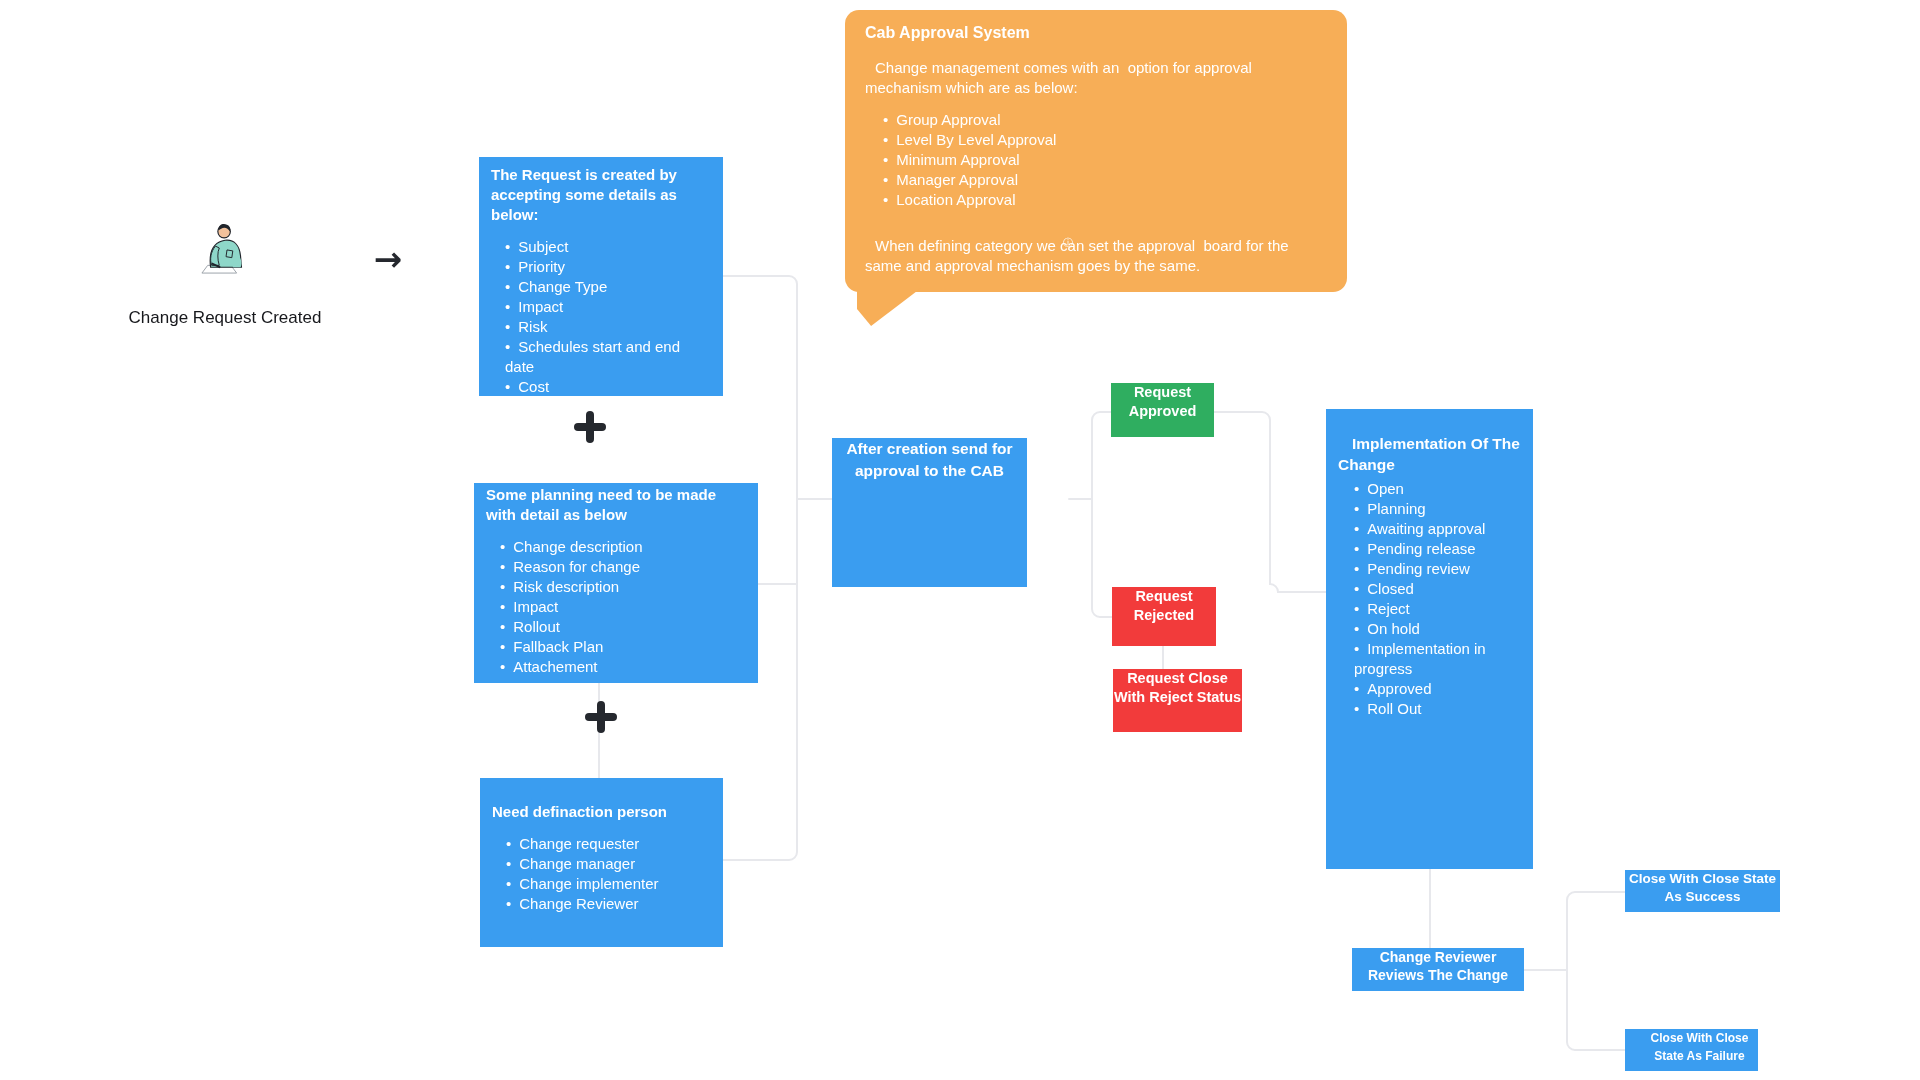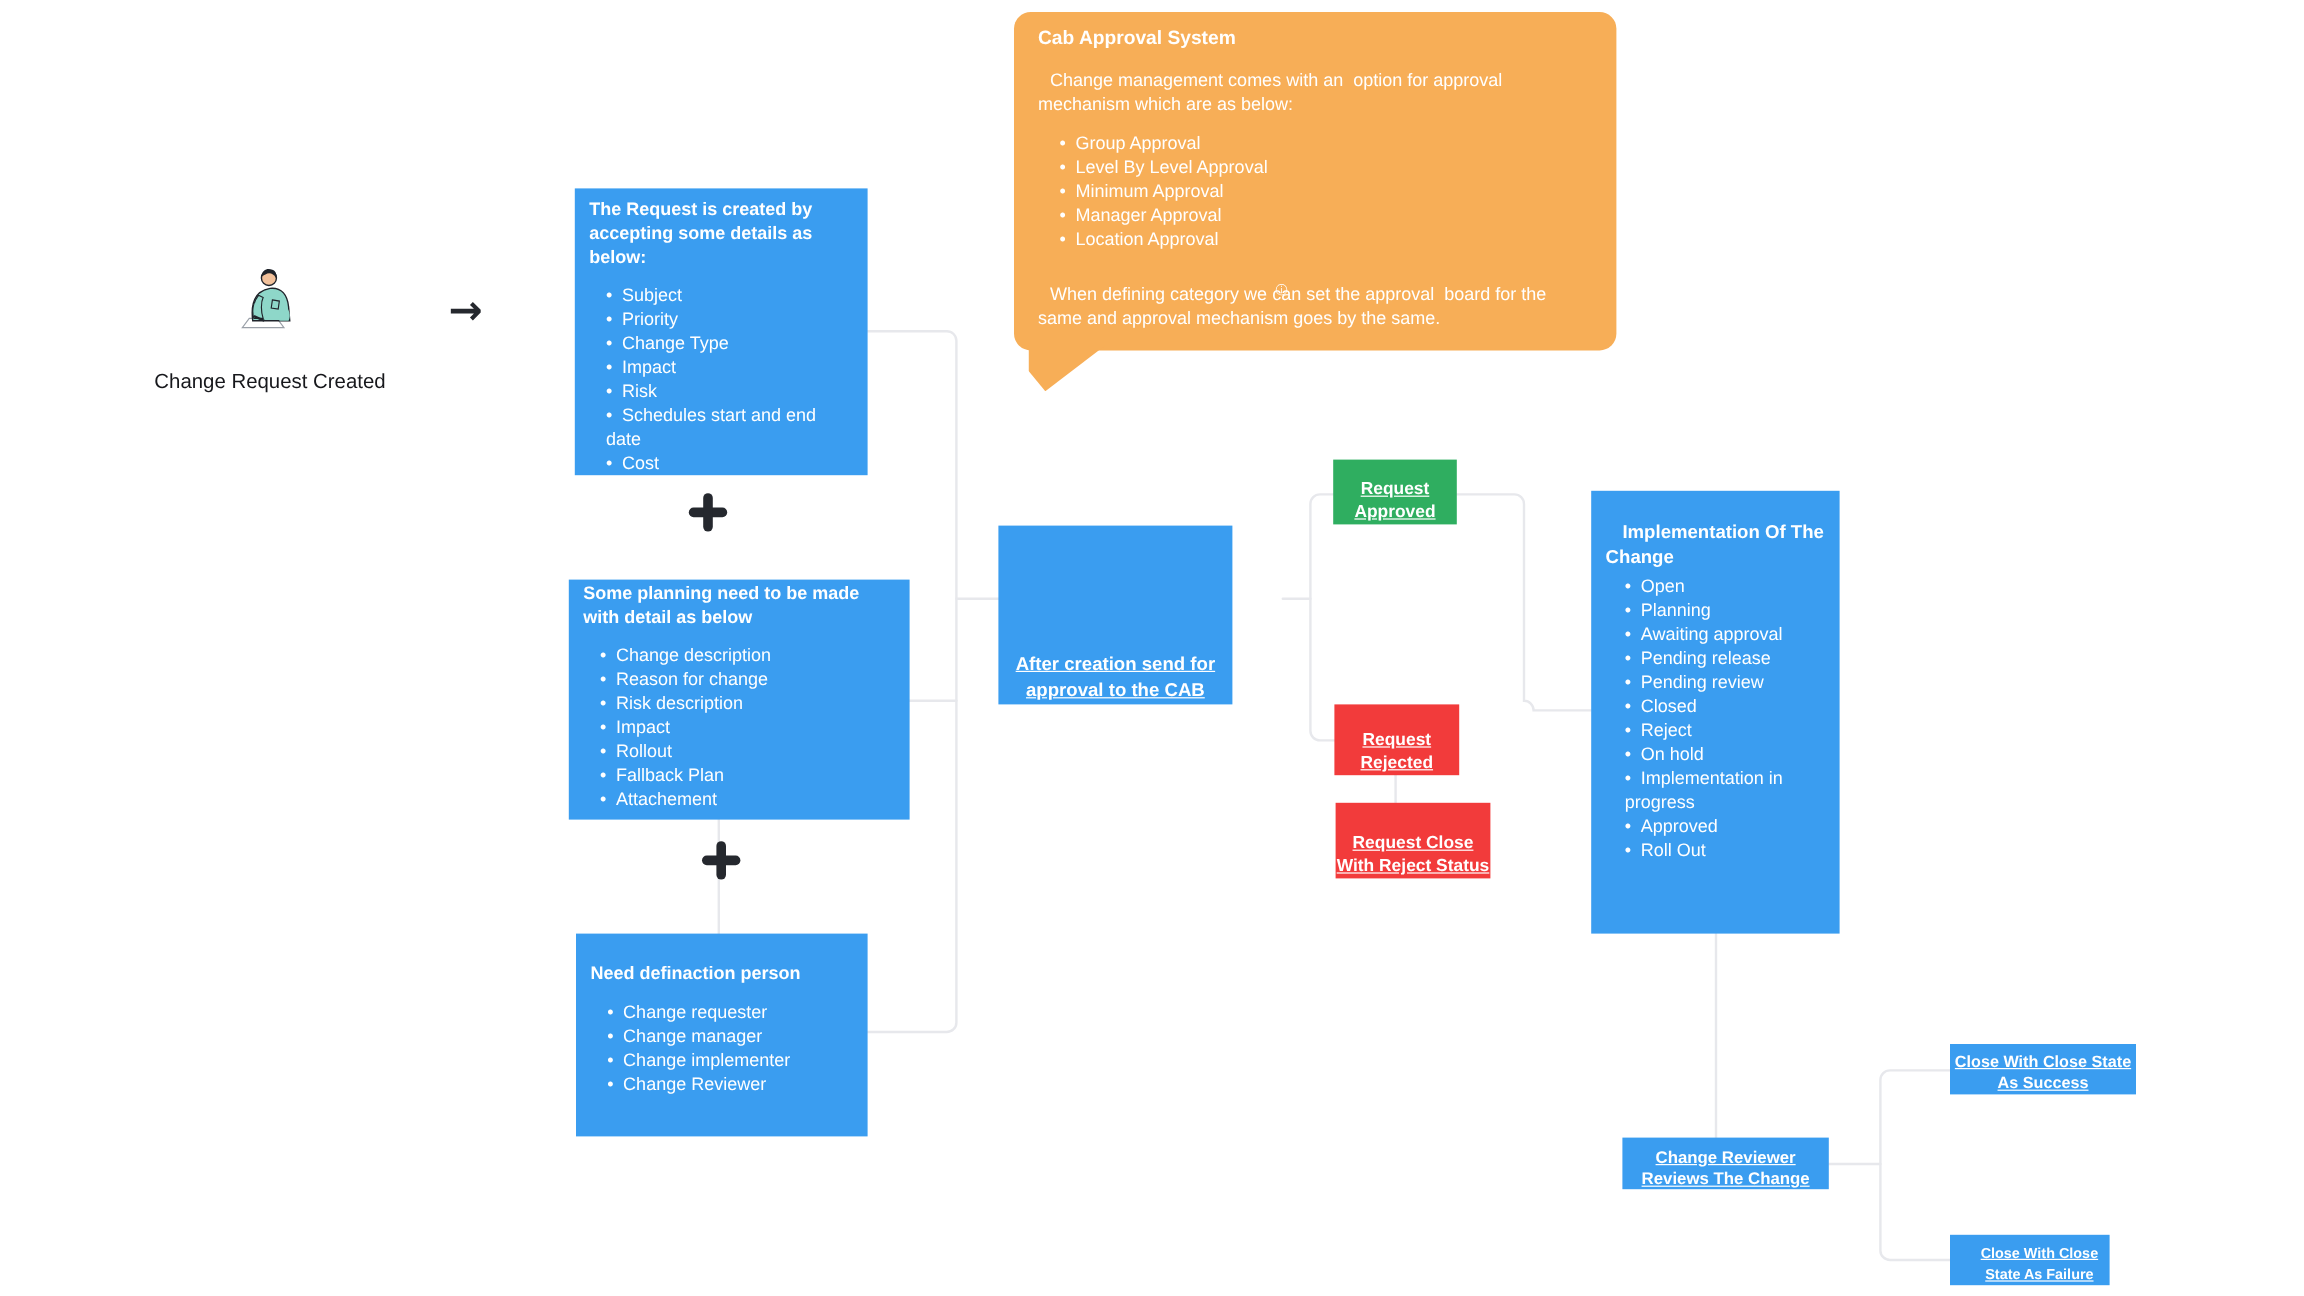--- a/index.html
+++ b/index.html
@@ -12,22 +12,22 @@
   .connectors{position:absolute;left:0;top:0;}
 
   
   .node{position:absolute;box-sizing:border-box;color:#fff;}
   .listbox{background:var(--blue);padding:8px 12px;}
   .box-title{font-weight:bold;font-size:15px;line-height:20px;}
   .bullets{list-style:none;margin:12px 0 0 0;padding:0 0 0 14px;}
   .bullets li{font-size:15px;line-height:20px;}
   .bullets li::before{content:"•";margin-right:8px;}
 
-  .centerbox{display:flex;align-items:flex-end;justify-content:center;
-    text-align:center;font-weight:bold;text-decoration:underline;}
+  .centerbox{display:flex;align-items:flex-start;justify-content:center;
+    text-align:center;font-weight:bold;}
 
   
   .callout{position:absolute;left:845px;top:10px;width:502px;height:282px;
     box-sizing:border-box;background:var(--orange);color:#fff;
     border-radius:14px;padding:12px 20px;}
   .callout-title{font-weight:bold;font-size:16px;line-height:22px;}
   .callout-text{margin:14px 0 0 0;font-size:15px;line-height:20px;white-space:pre-wrap;text-indent:10px;}
   .callout .bullets{margin-top:12px;padding-left:18px;}
   .callout-footer{margin-top:26px;}
   .info-glyph{position:absolute;left:218px;top:228px;font-size:10px;line-height:10px;}
@@ -48,21 +48,21 @@
   .plus .v{left:12px;top:0;width:8px;height:32px;}
 
   
   .box-request{left:479px;top:157px;width:244px;height:239px;}
   .box-planning{left:474px;top:483px;width:284px;height:200px;padding-top:2px;}
   .box-definaction{left:480px;top:778px;width:243px;height:169px;padding-top:24px;}
   .box-after{left:832px;top:438px;width:195px;height:149px;background:var(--blue);font-size:15.5px;line-height:22px;}
   .box-approved{left:1111px;top:383px;width:103px;height:54px;background:var(--green);font-size:14.5px;line-height:19px;}
   .box-rejected{left:1112px;top:587px;width:104px;height:59px;background:var(--red);font-size:14.5px;line-height:19px;}
   .box-close-reject{left:1113px;top:669px;width:129px;height:63px;background:var(--red);font-size:14.5px;line-height:19px;}
-  .box-impl{left:1326px;top:409px;width:207px;height:369px;padding:24px 12px 12px 12px;}
+  .box-impl{left:1326px;top:409px;width:207px;height:460px;padding:24px 12px 12px 12px;}
   .box-impl .box-title{font-size:15.5px;line-height:21px;text-indent:14px;}
   .box-impl .impl-sub{margin:4px 0 0 0;font-size:15px;line-height:20px;text-indent:8px;}
   .box-impl .bullets{margin-top:4px;padding-left:16px;}
   .box-reviewer{left:1352px;top:948px;width:172px;height:43px;background:var(--blue);font-size:14px;line-height:18px;}
   .box-success{left:1625px;top:870px;width:155px;height:42px;background:var(--blue);font-size:13.5px;line-height:18px;}
   .box-failure{left:1625px;top:1029px;width:133px;height:42px;background:var(--blue);font-size:12px;line-height:18px;padding-left:16px;}
 </style>
 </head>
 <body>
 

